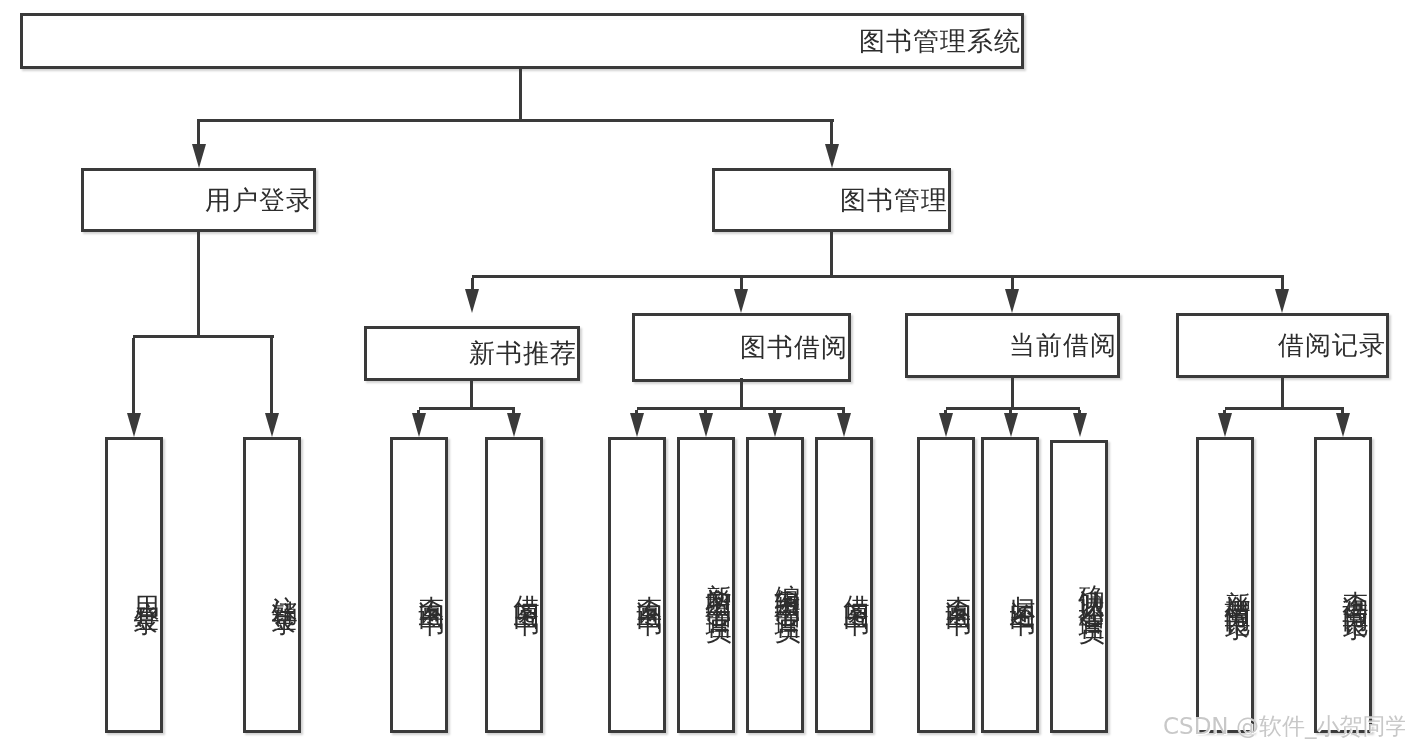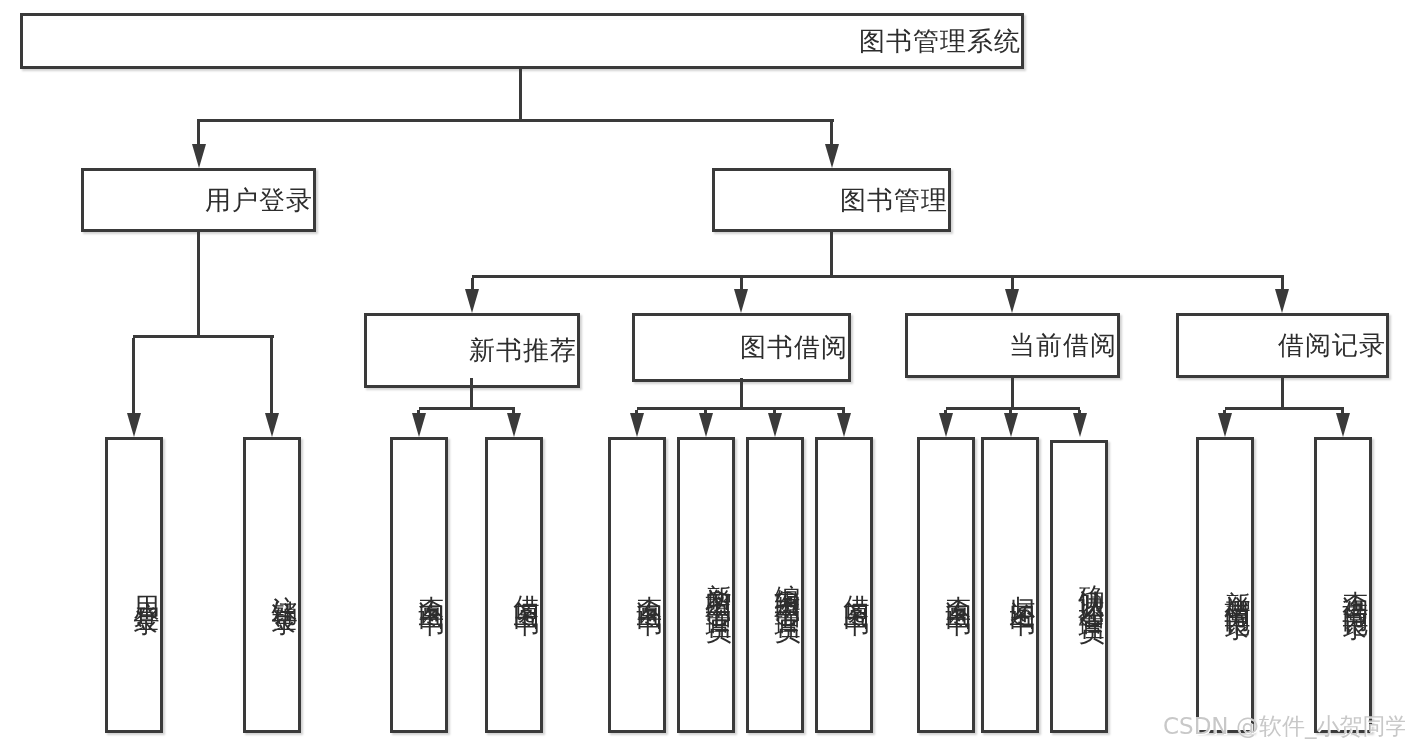--- a/index.html
+++ b/index.html
@@ -93,21 +93,21 @@
   <div class="ln" style="left:472px;top:275px;width:812px;height:3px"></div>
   <div class="ln" style="left:471px;top:278px;width:3px;height:11px"></div>
   <div class="ah" style="left:465px;top:289px"></div>
   <div class="ln" style="left:740px;top:278px;width:3px;height:11px"></div>
   <div class="ah" style="left:734px;top:289px"></div>
   <div class="ln" style="left:1011px;top:278px;width:3px;height:11px"></div>
   <div class="ah" style="left:1005px;top:289px"></div>
   <div class="ln" style="left:1281px;top:278px;width:3px;height:11px"></div>
   <div class="ah" style="left:1275px;top:289px"></div>
 
-  <div class="box h" style="left:364px;top:313px;width:216px;height:75px">
+  <div class="box h" style="left:364px;top:326px;width:216px;height:55px">
     <span>新书推荐</span>
   </div>
   <div class="box h" style="left:632px;top:313px;width:219px;height:69px">
     <span>图书借阅</span>
   </div>
   <div class="box h" style="left:1176px;top:313px;width:213px;height:65px">
     <span>借阅记录</span>
   </div>
   <div class="box h" style="left:905px;top:313px;width:215px;height:65px">
     <span>当前借阅</span>

